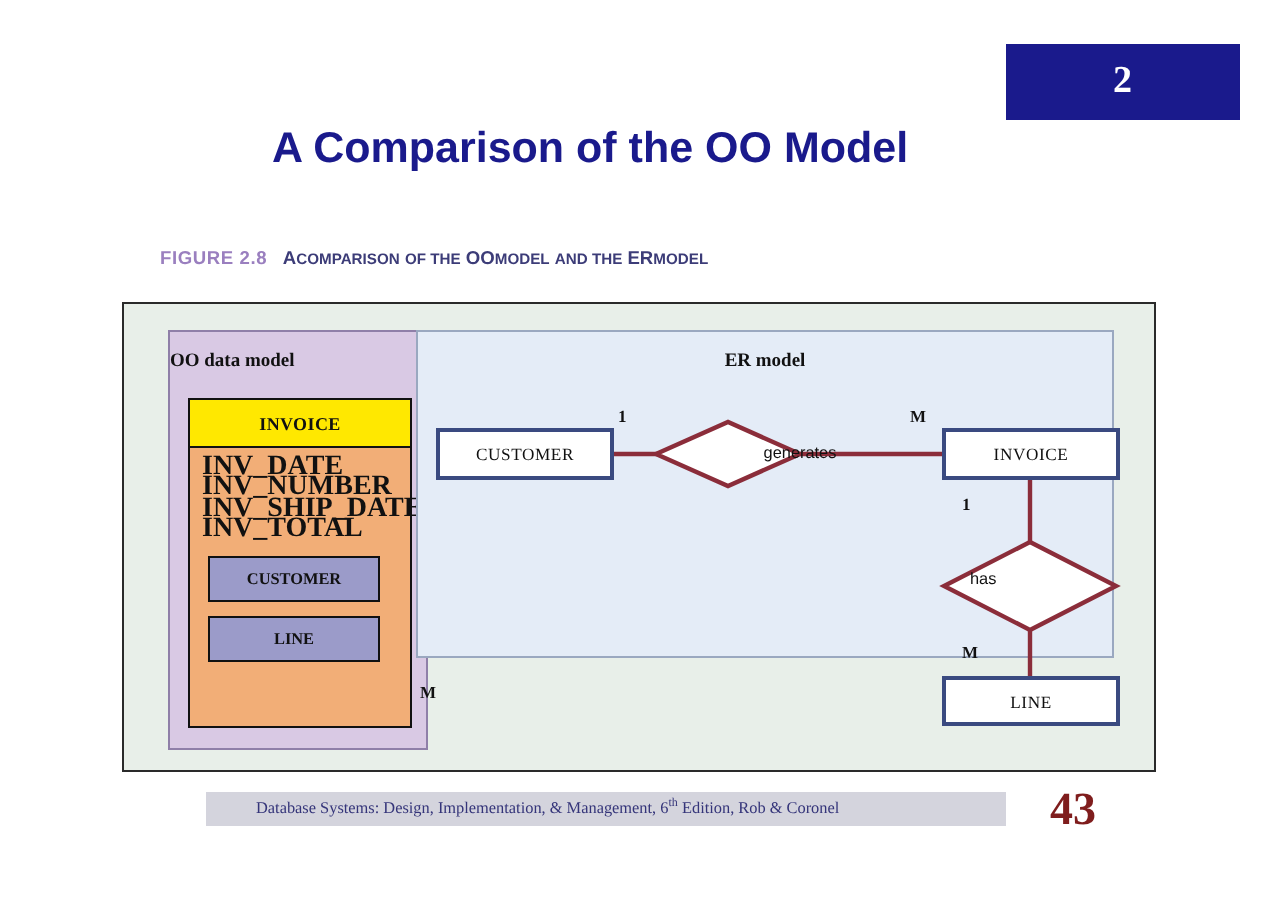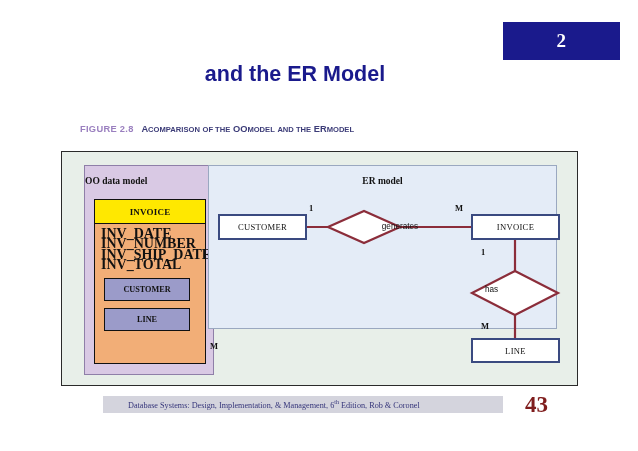--- a/index.html
+++ b/index.html
@@ -262,21 +262,21 @@
   }
 </style>
 </head>
 <body>
 
 <div id="slide-badge">
   <span>2</span>
 </div>
 
 <div id="slide-title">
-  <span class="tline">and the ER Model</span>
+  <span class="tline">A Comparison of the OO Model</span>
 </div>
 
 <div id="figure-caption">
   <span class="fig-label">FIGURE 2.8</span>
   &nbsp;&nbsp;<span class="cap-first">A</span><span class="smallcap">COMPARISON</span>
   <span class="smallcap">OF THE</span>
   <span class="cap-first">OO</span><span class="smallcap">MODEL</span>
   <span class="smallcap">AND THE</span>
   <span class="cap-first">ER</span><span class="smallcap">MODEL</span>
 </div>

